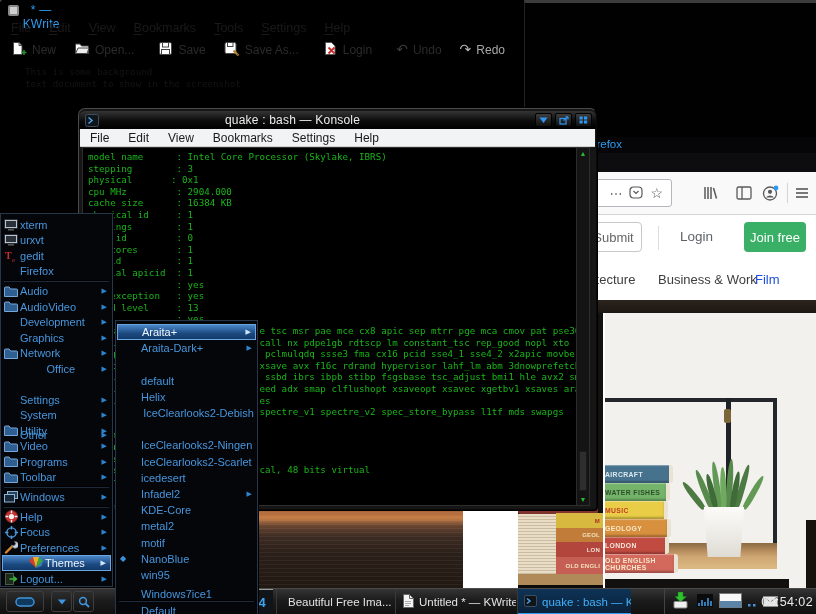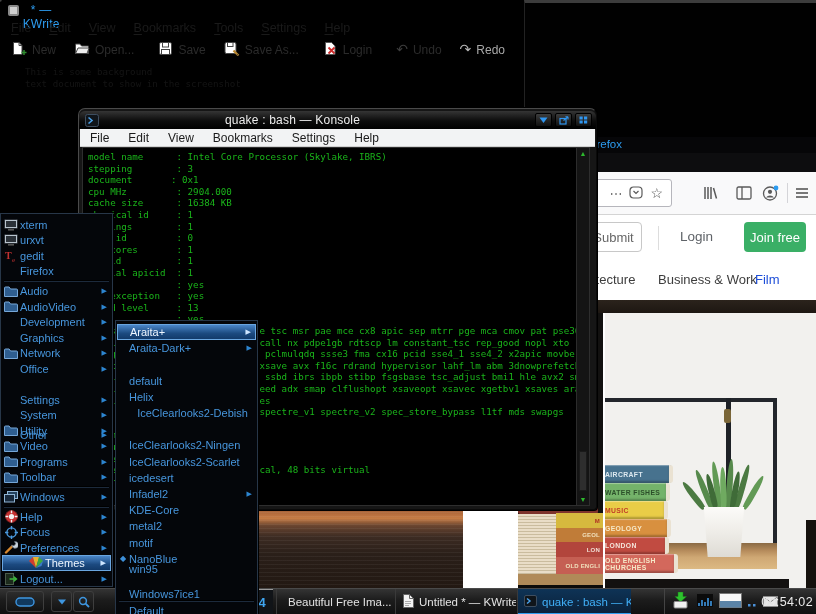--- a/index.html
+++ b/index.html
@@ -108,21 +108,21 @@
   #themes-menu{left:115px;top:320px;width:143px;height:301px;z-index:8;}
   .mi{position:absolute;left:1px;right:1px;display:flex;align-items:center;color:#4796dd;font-size:11px;}
   .mi .ic{width:18px;display:flex;justify-content:center;align-items:center;flex:none;}
   .mi .lbl{flex:1;white-space:nowrap;overflow:hidden;}
   .mi .arr{flex:none;font-size:7px;margin-right:4px;color:#2d85d0;}
   .mi.hl{background:linear-gradient(180deg,#4a86c8,#1c4a80 60%,#123a6a);border:1px solid #6aa6e0;color:#eef6ff;padding-left:24px;}
   .mi.hl .arr{color:#cfe6ff;}
   .msep{position:absolute;left:3px;right:3px;height:2px;border-top:1px solid #000;border-bottom:1px solid #1c2a3c;}
   .mi u{text-decoration-thickness:1px;text-underline-offset:1.5px;}
   .mi .marker{position:absolute;left:3px;font-size:8px;color:#3d8fd8;}
-  #themes-menu .mi{padding-left:12px;}
+  #themes-menu .mi{padding-left:24px;}
 
   
   #taskbar{position:absolute;left:0;top:588px;width:816px;height:26px;z-index:7;
            background:linear-gradient(180deg,#343434,#1c1c1c 45%,#101010);border-top:1px solid #4a4a4a;}
   .tb-left-btn{position:absolute;top:2px;height:21px;background:linear-gradient(180deg,#2c2c2c,#121212);
                border:1px solid #3e3e3e;border-radius:3px;display:flex;align-items:center;justify-content:center;}
   #ws-btn{position:absolute;left:250px;top:0;width:23px;height:26px;background:#111418;border-left:1px solid #9a9a9a;
           border-top:1px solid #9a9a9a;color:#3fa5f0;font-size:13px;font-weight:bold;display:flex;align-items:center;justify-content:center;}
   .task{position:absolute;top:0;height:26px;display:flex;align-items:center;gap:5px;padding:0 6px;
         border-left:1px solid #3a3a3a;color:#e2e2e2;font-size:11.5px;white-space:nowrap;overflow:hidden;}
@@ -363,21 +363,21 @@
         <span>Edit</span>
         <span>View</span>
         <span>Bookmarks</span>
         <span>Settings</span>
         <span>Help</span>
       </div>
     <div id="terminal">
       <div id="term-lines">
           <div class="term-line" style="top: 3px;">model name      : Intel Core Processor (Skylake, IBRS)</div>
           <div class="term-line" style="top: 14.6px;">stepping        : 3</div>
-          <div class="term-line" style="top: 26.2px;">document       : 0x1</div>
+          <div class="term-line" style="top: 26.2px;">physical       : 0x1</div>
           <div class="term-line" style="top: 37.8px;">cpu MHz         : 2904.000</div>
           <div class="term-line" style="top: 49.4px;">cache size      : 16384 KB</div>
           <div class="term-line" style="top: 61px;">physical id     : 1</div>
           <div class="term-line" style="top: 72.6px;">siblings        : 1</div>
           <div class="term-line" style="top: 84.2px;">core id         : 0</div>
           <div class="term-line" style="top: 95.8px;">cpu cores       : 1</div>
           <div class="term-line" style="top: 107.4px;">apicid          : 1</div>
           <div class="term-line" style="top: 119px;">initial apicid  : 1</div>
           <div class="term-line" style="top: 130.6px;">fpu             : yes</div>
           <div class="term-line" style="top: 142.2px;">fpu_exception   : yes</div>
@@ -471,21 +471,21 @@
       </div>
       <div class="mi" style="top: 131.3px; height: 15.5px;">
         <span class="ic">
           <svg width="14" height="11" viewBox="0 0 14 11">
             <path d="M0.5 10.5 V2 a1 1 0 0 1 1 -1 h3.6 l1.4 2 h6 a1 1 0 0 1 1 1 v6.5 z" fill="#2f5e90" stroke="#76a7d8"></path>
           </svg>
         </span>
         <span class="lbl"><u>N</u>etwork</span>
         <span class="arr">▶</span>
       </div>
-      <div class="mi" style="top: 146.8px; height: 15.5px;">
+      <div class="mi" style="top: 146.8px; height: 15.5px; text-align: center;">
         <span class="ic"></span>
         <span class="lbl"><u>O</u>ffice</span>
         <span class="arr">▶</span>
       </div>
       <div class="mi" style="top: 178px; height: 15.5px; margin-top: 35px;">
         <span class="ic"></span>
         <span class="lbl"><u>O</u>ther</span>
         <span class="arr">▶</span>
       </div>
       <div class="mi" style="top: 177.8px; height: 15.5px;">
@@ -712,21 +712,21 @@
       <div class="mi" style="top: 197.4px; height: 16.2px;">
         <span class="lbl"><u>m</u>etal2</span>
       </div>
       <div class="mi" style="top: 213.6px; height: 16.2px;">
         <span class="lbl"><u>m</u>otif</span>
       </div>
       <div class="mi" style="top: 229.8px; height: 16.2px;">
         <span class="marker">◆</span>
         <span class="lbl"><u>N</u>anoBlue</span>
       </div>
-      <div class="mi" style="top: 240px; height: 16.2px;">
+      <div class="mi" style="top: 246px; height: 16.2px;">
         <span class="lbl"><u>w</u>in95</span>
       </div>
       <div class="mi" style="top: 265px; height: 16.2px;">
         <span class="lbl"><u>W</u>indows7ice1</span>
       </div>
       <div class="msep" style="top: 279.4px;"></div>
       <div class="mi" style="top: 282.4px; height: 16.2px;">
         <span class="lbl"><u>D</u>efault</span>
       </div>
     </div>

